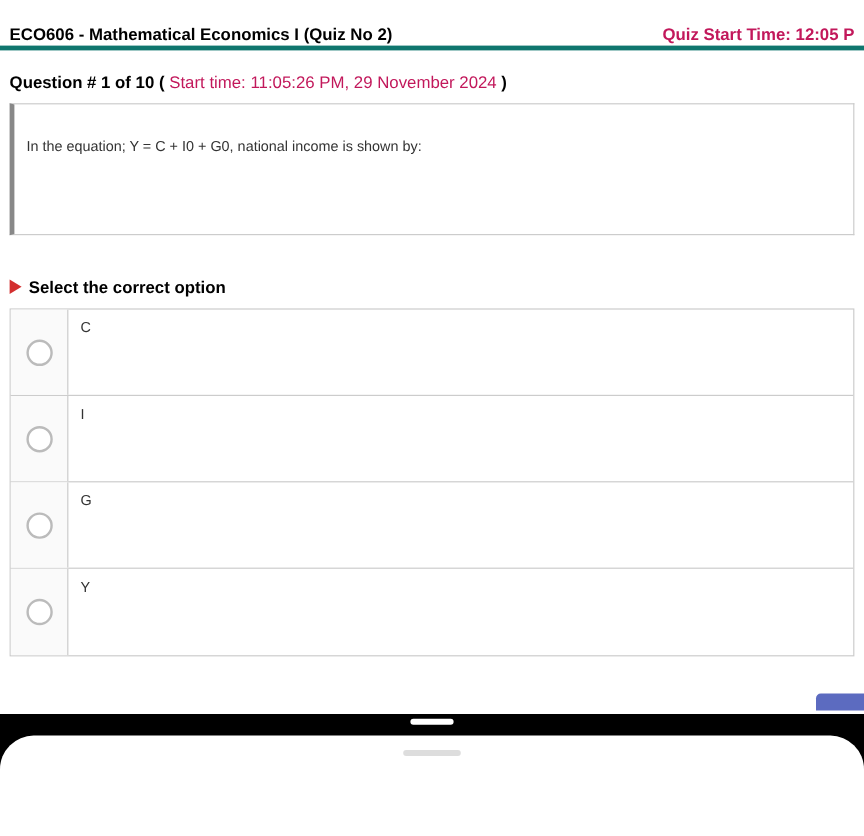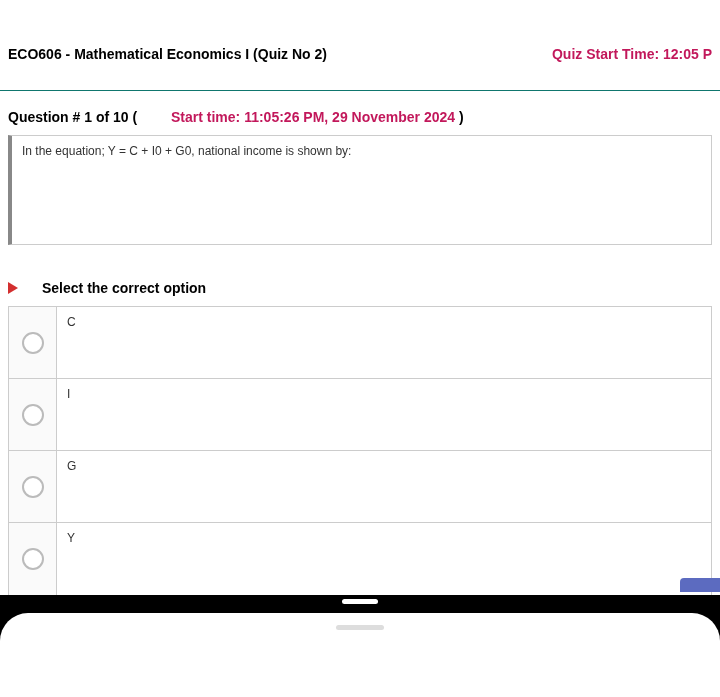--- a/index.html
+++ b/index.html
@@ -9,22 +9,22 @@
       font-family: Arial, Helvetica, sans-serif;
     }
     body {
       background: #fff;
       width: 720px;
       height: 697px;
       overflow: hidden;
       position: relative;
     }
     .header-section {
-      padding: 28px 8px;
-      border-bottom: 1px solid #0f766e;
+      padding: 2px 8px;
+      border-bottom: 4px solid #0f766e;
     }
     .header-row {
       margin-top: 18px;
       display: flex;
       justify-content: space-between;
       align-items: center;
     }
     .course-title {
       font-size: 14px;
       font-weight: bold;
@@ -36,40 +36,39 @@
       color: #c2185b;
     }
     .question-header {
       padding: 18px 8px 10px 8px;
       font-size: 14px;
       font-weight: bold;
       color: #000;
     }
     .question-header .start-time {
       color: #c2185b;
-      font-weight: bold;
-      margin-left: 30px;
+      font-weight: normal;
     }
     .question-box {
       margin: 0 8px;
       border: 1px solid #ccc;
       border-left: 4px solid #888;
-      padding: 8px 10px;
+      padding: 28px 10px;
       min-height: 110px;
       background: #fff;
     }
     .question-text {
       font-size: 12px;
       color: #333;
     }
     .select-prompt {
       margin: 35px 8px 10px 8px;
       display: flex;
       align-items: center;
-      gap: 24px;
+      gap: 6px;
     }
     .flag-icon {
       width: 0;
       height: 0;
       border-top: 6px solid transparent;
       border-bottom: 6px solid transparent;
       border-left: 10px solid #d32f2f;
     }
     .select-text {
       font-size: 14px;

